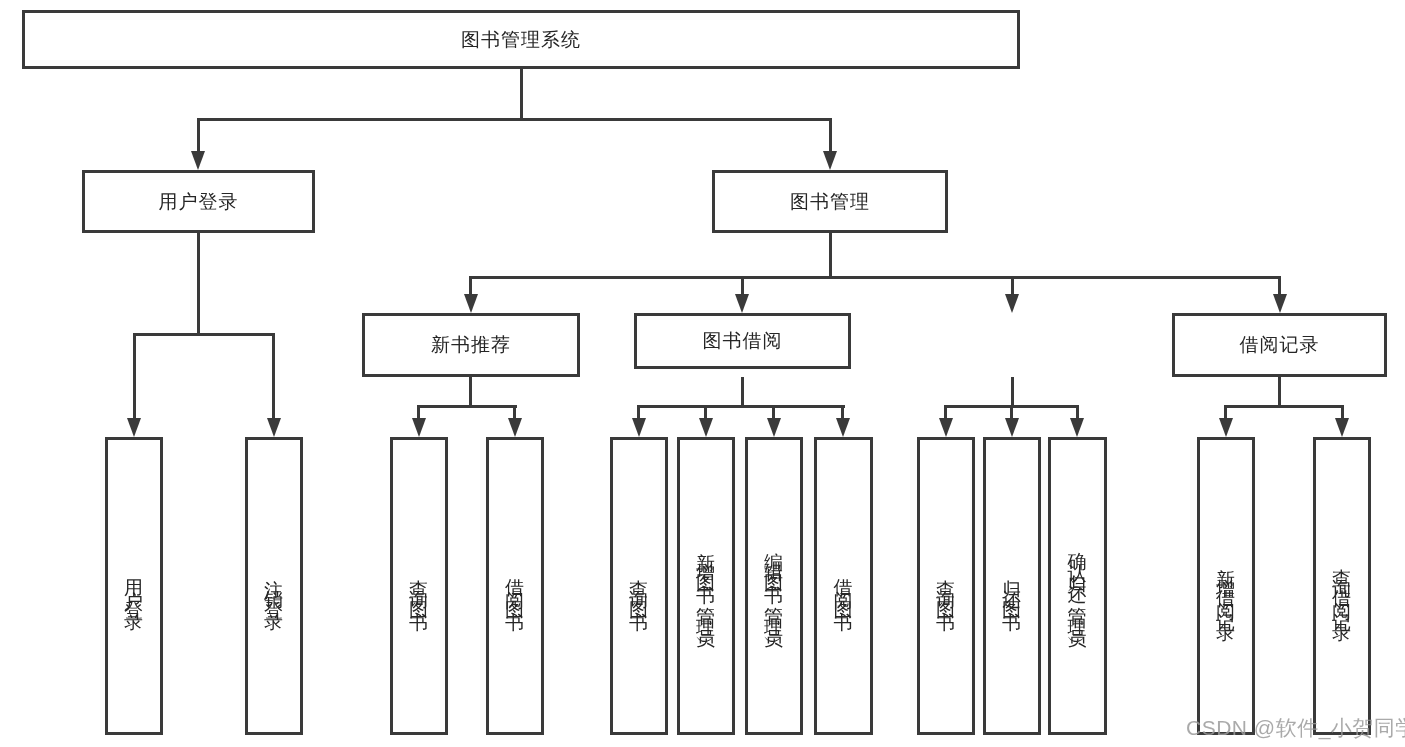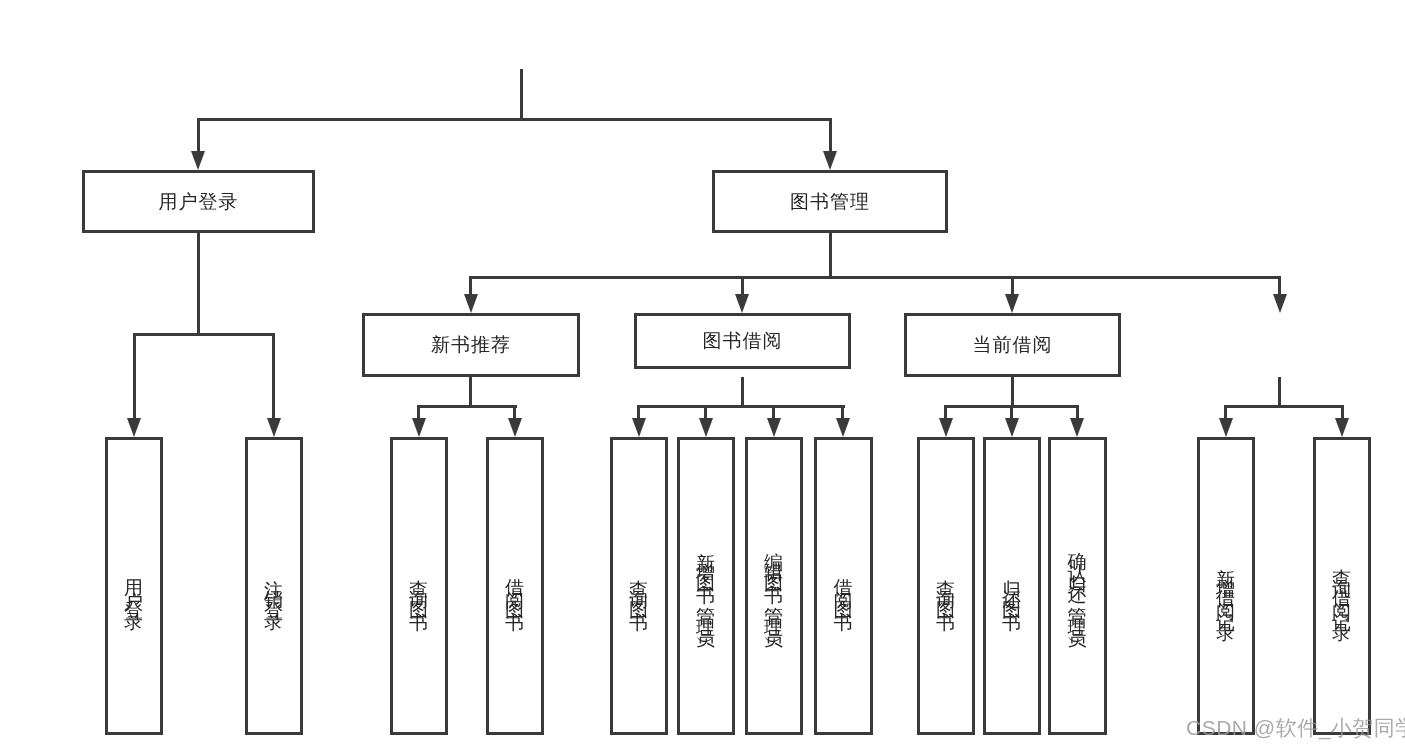--- a/index.html
+++ b/index.html
@@ -132,36 +132,39 @@
   <div class="arr" style="left:1005px;top:418px"></div>
   <div class="arr" style="left:1070px;top:418px"></div>
 
   <div class="ln" style="left:1278px;top:377px;width:3px;height:31px"></div>
   <div class="ln" style="left:1224px;top:405px;width:120px;height:3px"></div>
   <div class="ln" style="left:1224px;top:405px;width:3px;height:16px"></div>
   <div class="ln" style="left:1341px;top:405px;width:3px;height:16px"></div>
   <div class="arr" style="left:1219px;top:418px"></div>
   <div class="arr" style="left:1335px;top:418px"></div>
 
+  <div class="box" style="left:22px;top:10px;width:998px;height:59px">
+    <span>图书管理系统</span>
+  </div>
 
   <div class="box" style="left:82px;top:170px;width:233px;height:63px">
     <span>用户登录</span>
   </div>
   <div class="box" style="left:712px;top:170px;width:236px;height:63px">
     <span>图书管理</span>
   </div>
 
   <div class="box" style="left:362px;top:313px;width:218px;height:64px">
     <span>新书推荐</span>
   </div>
   <div class="box" style="left:634px;top:313px;width:217px;height:56px">
     <span>图书借阅</span>
   </div>
-  <div class="box" style="left:904px;top:313px;width:217px;height:64px">
-    <span>当前借阅</span>
+  <div class="box" style="left:1172px;top:313px;width:215px;height:64px">
+    <span>借阅记录</span>
   </div>
 
   <div class="leaf" style="left:105px">
     <span class="vtext">用户登录</span>
   </div>
   <div class="leaf" style="left:245px">
     <span class="vtext">注销登录</span>
   </div>
 
   <div class="leaf" style="left:390px">

